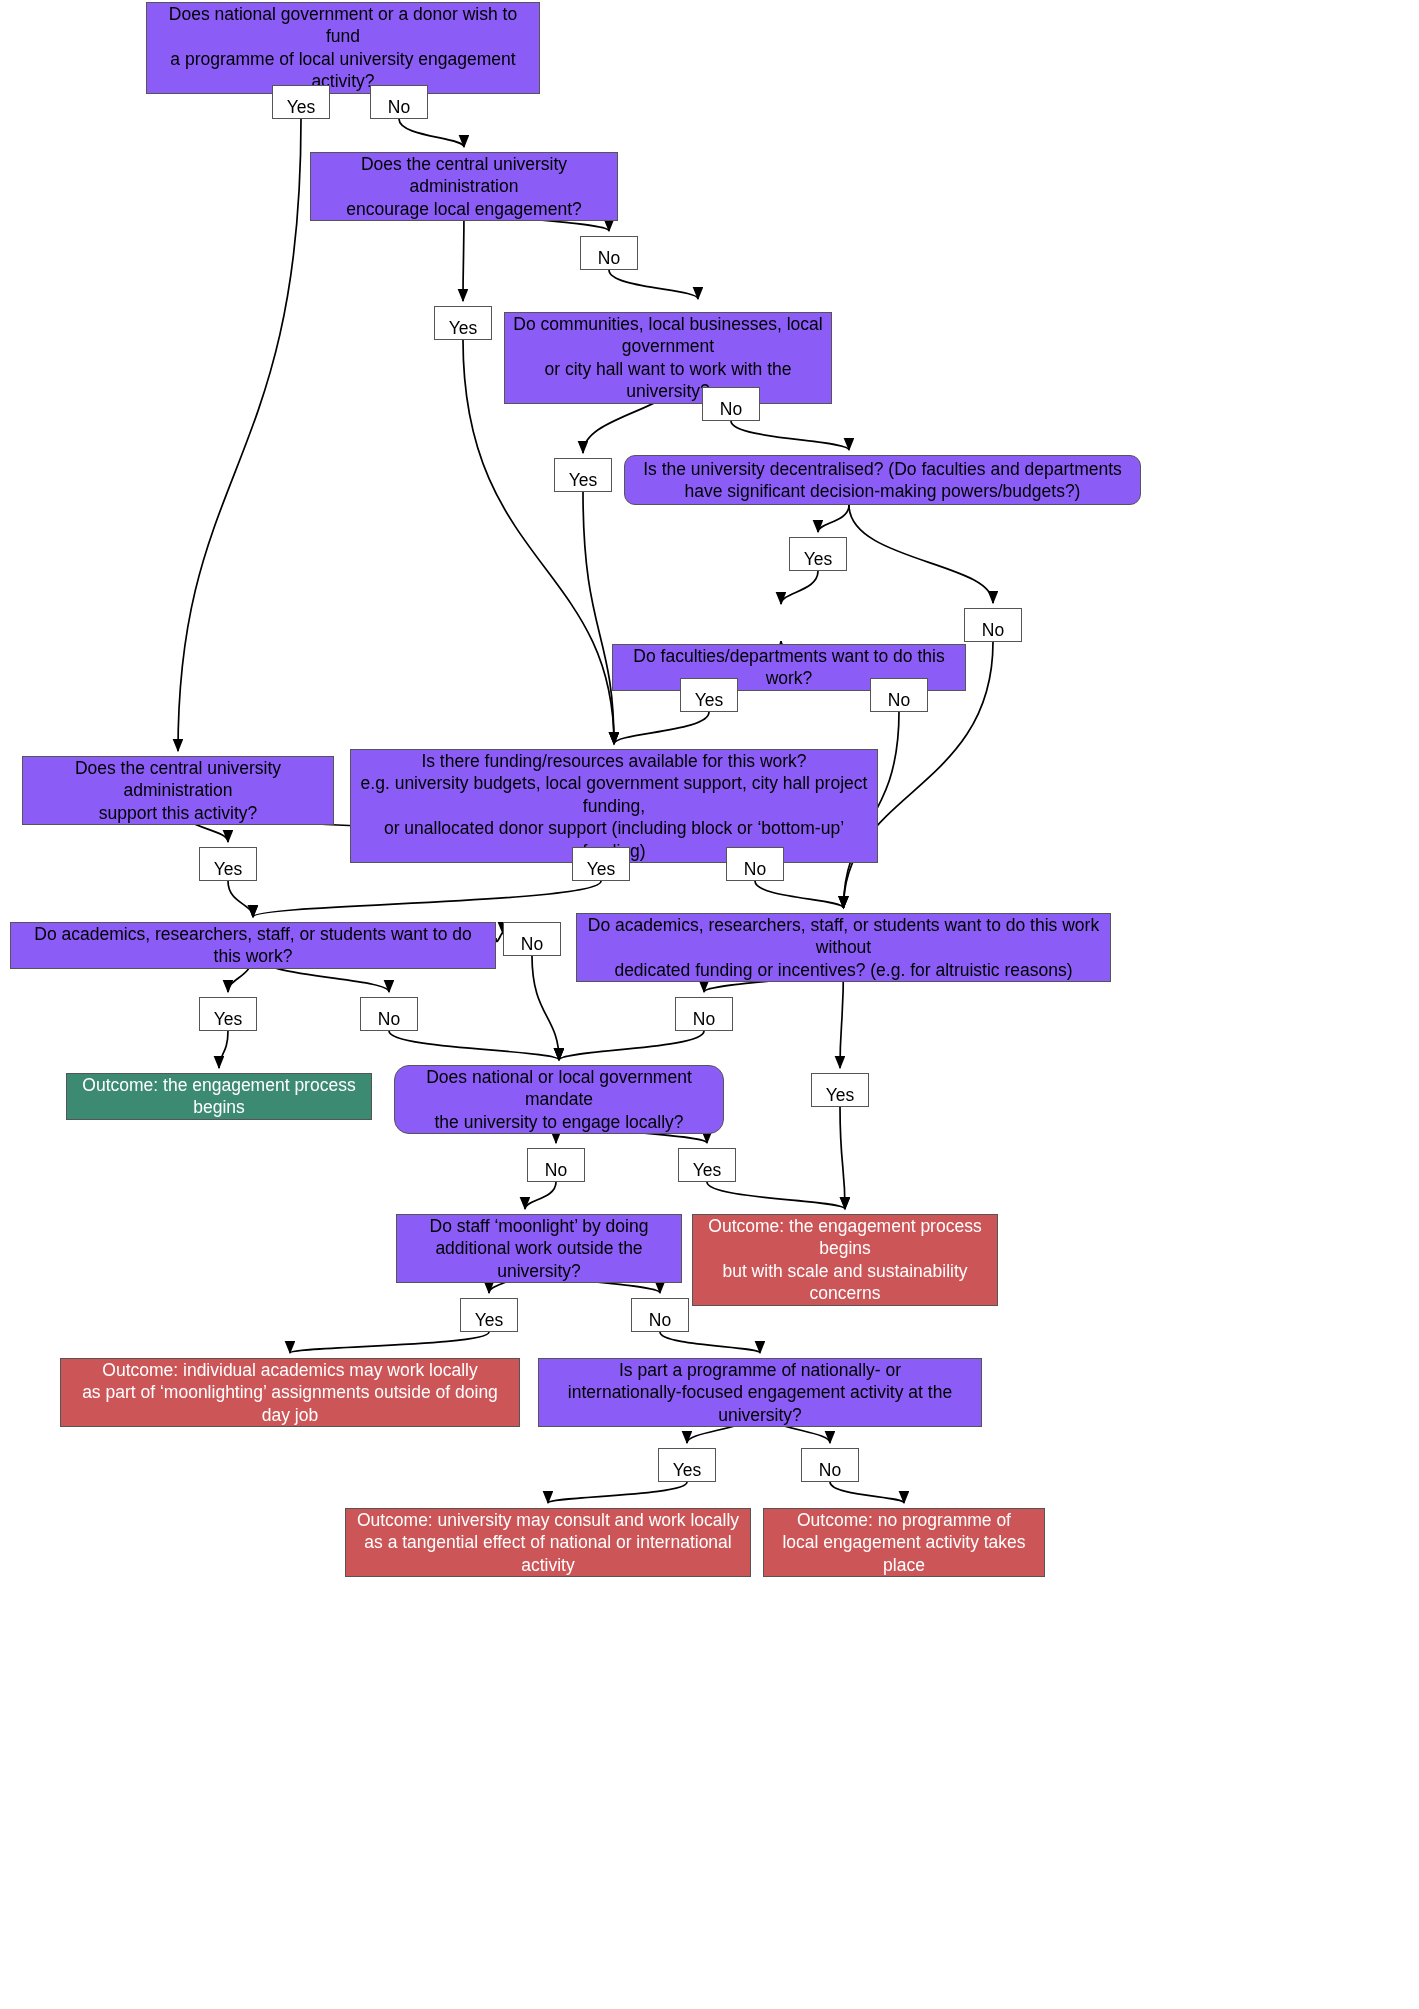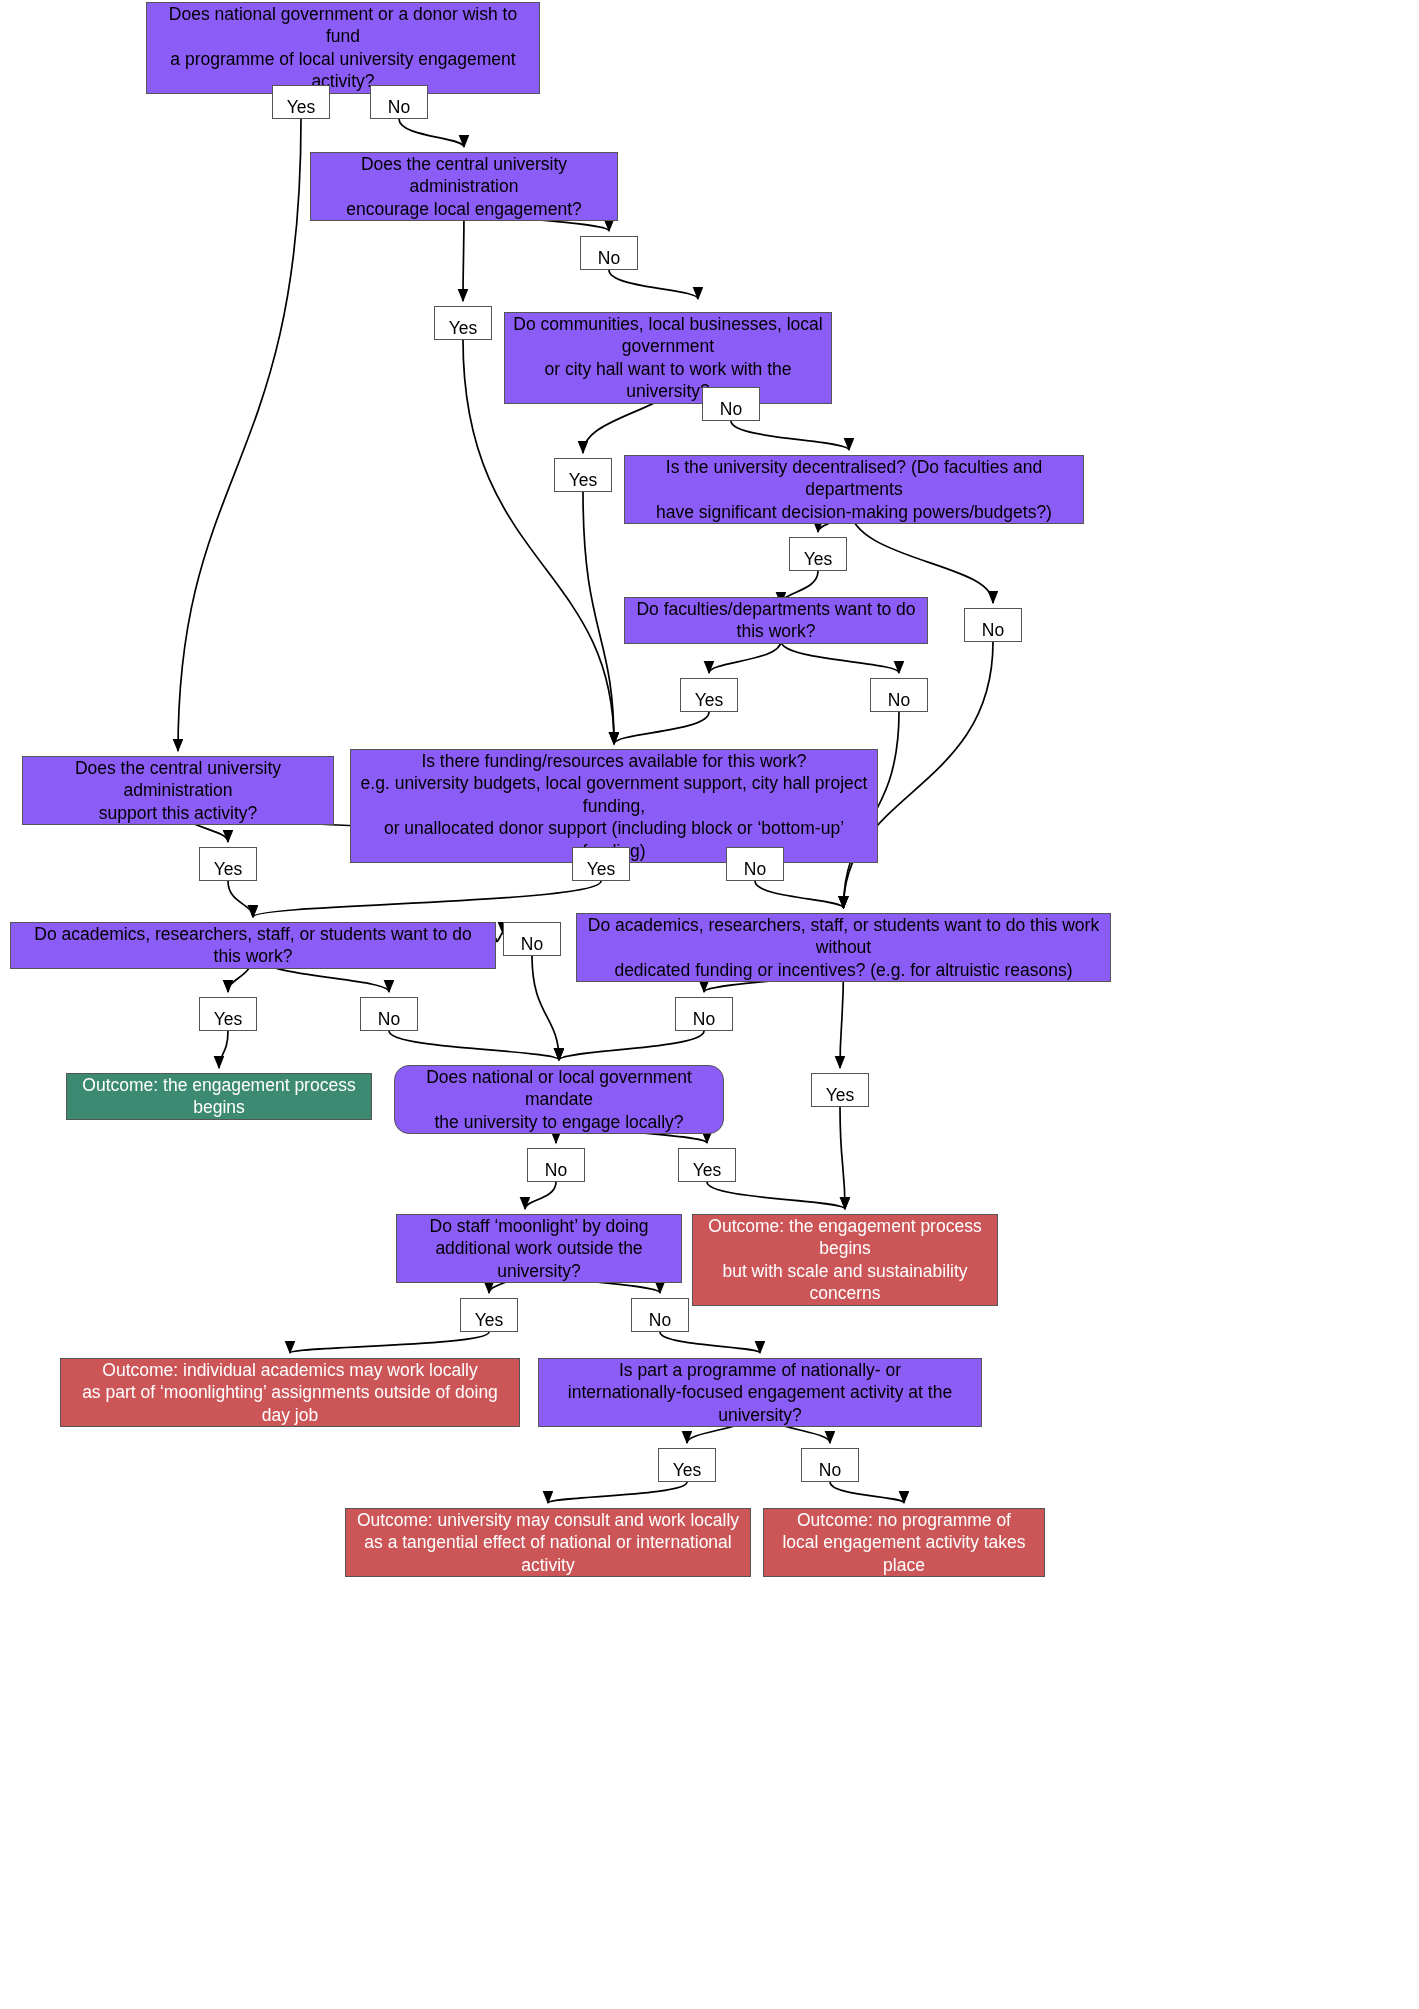--- a/index.html
+++ b/index.html
@@ -101,31 +101,31 @@
       <div class="node q" style="left: 504px; top: 312px; width: 328px; min-height: 50px;">
         <span>Do communities, local businesses, local government
 or city hall want to work with the university?</span>
       </div>
       <div class="node lbl" style="left: 702px; top: 387px; width: 58px; min-height: 34px;">
         <span>No</span>
       </div>
       <div class="node lbl" style="left: 554px; top: 458px; width: 58px; min-height: 34px;">
         <span>Yes</span>
       </div>
-      <div class="node q" style="left: 624px; top: 455px; width: 460px; min-height: 50px;">
+      <div class="node q" style="left: 624px; top: 455px; width: 517px; min-height: 50px; border-radius: 11px;">
         <span>Is the university decentralised? (Do faculties and departments
 have significant decision-making powers/budgets?)</span>
       </div>
       <div class="node lbl" style="left: 789px; top: 537px; width: 58px; min-height: 34px;">
         <span>Yes</span>
       </div>
       <div class="node lbl" style="left: 964px; top: 608px; width: 58px; min-height: 34px;">
         <span>No</span>
       </div>
-      <div class="node q" style="left: 612px; top: 597px; width: 304px; min-height: 32px; margin-left: 12px;">
+      <div class="node q" style="left: 612px; top: 644px; width: 354px; min-height: 32px;">
         <span>Do faculties/departments want to do this work?</span>
       </div>
       <div class="node lbl" style="left: 680px; top: 678px; width: 58px; min-height: 34px;">
         <span>Yes</span>
       </div>
       <div class="node lbl" style="left: 870px; top: 678px; width: 58px; min-height: 34px;">
         <span>No</span>
       </div>
       <div class="node q" style="left: 22px; top: 756px; width: 312px; min-height: 50px;">
         <span>Does the central university administration

